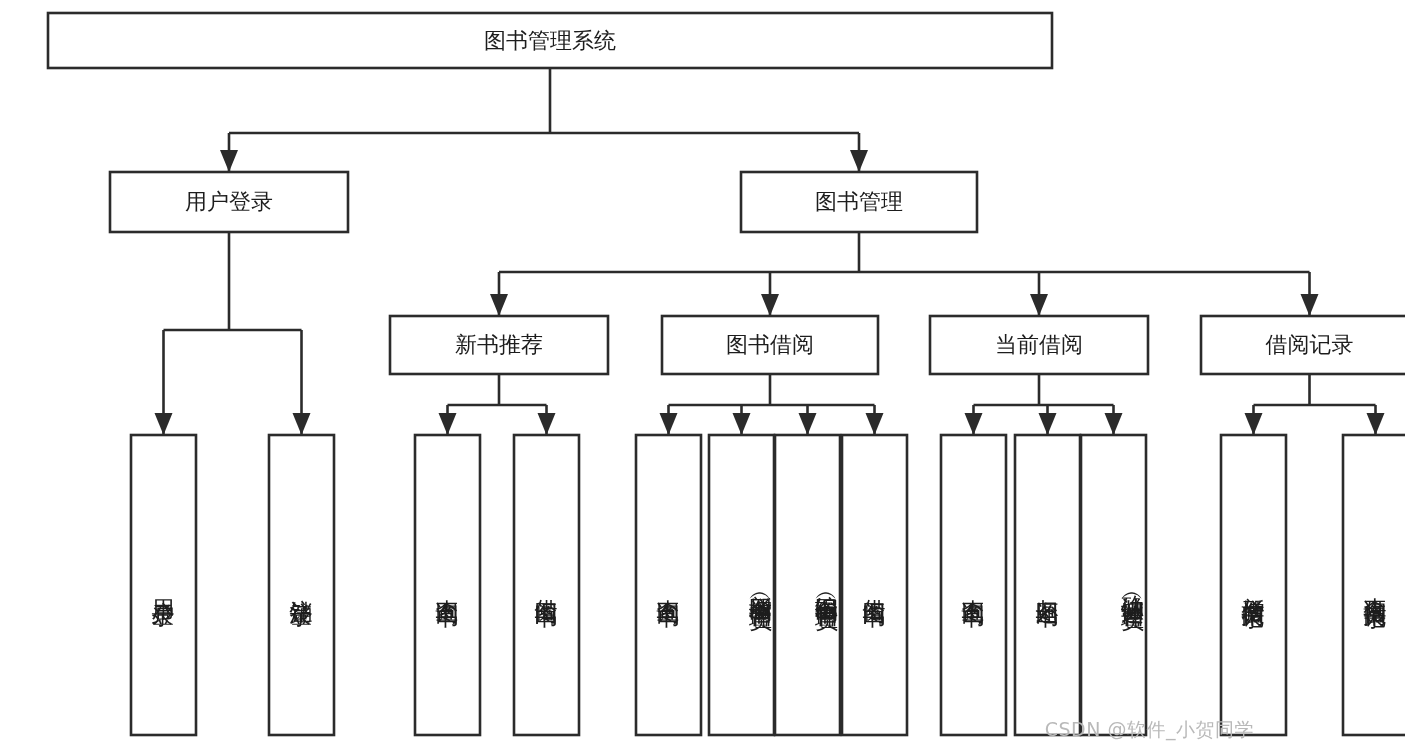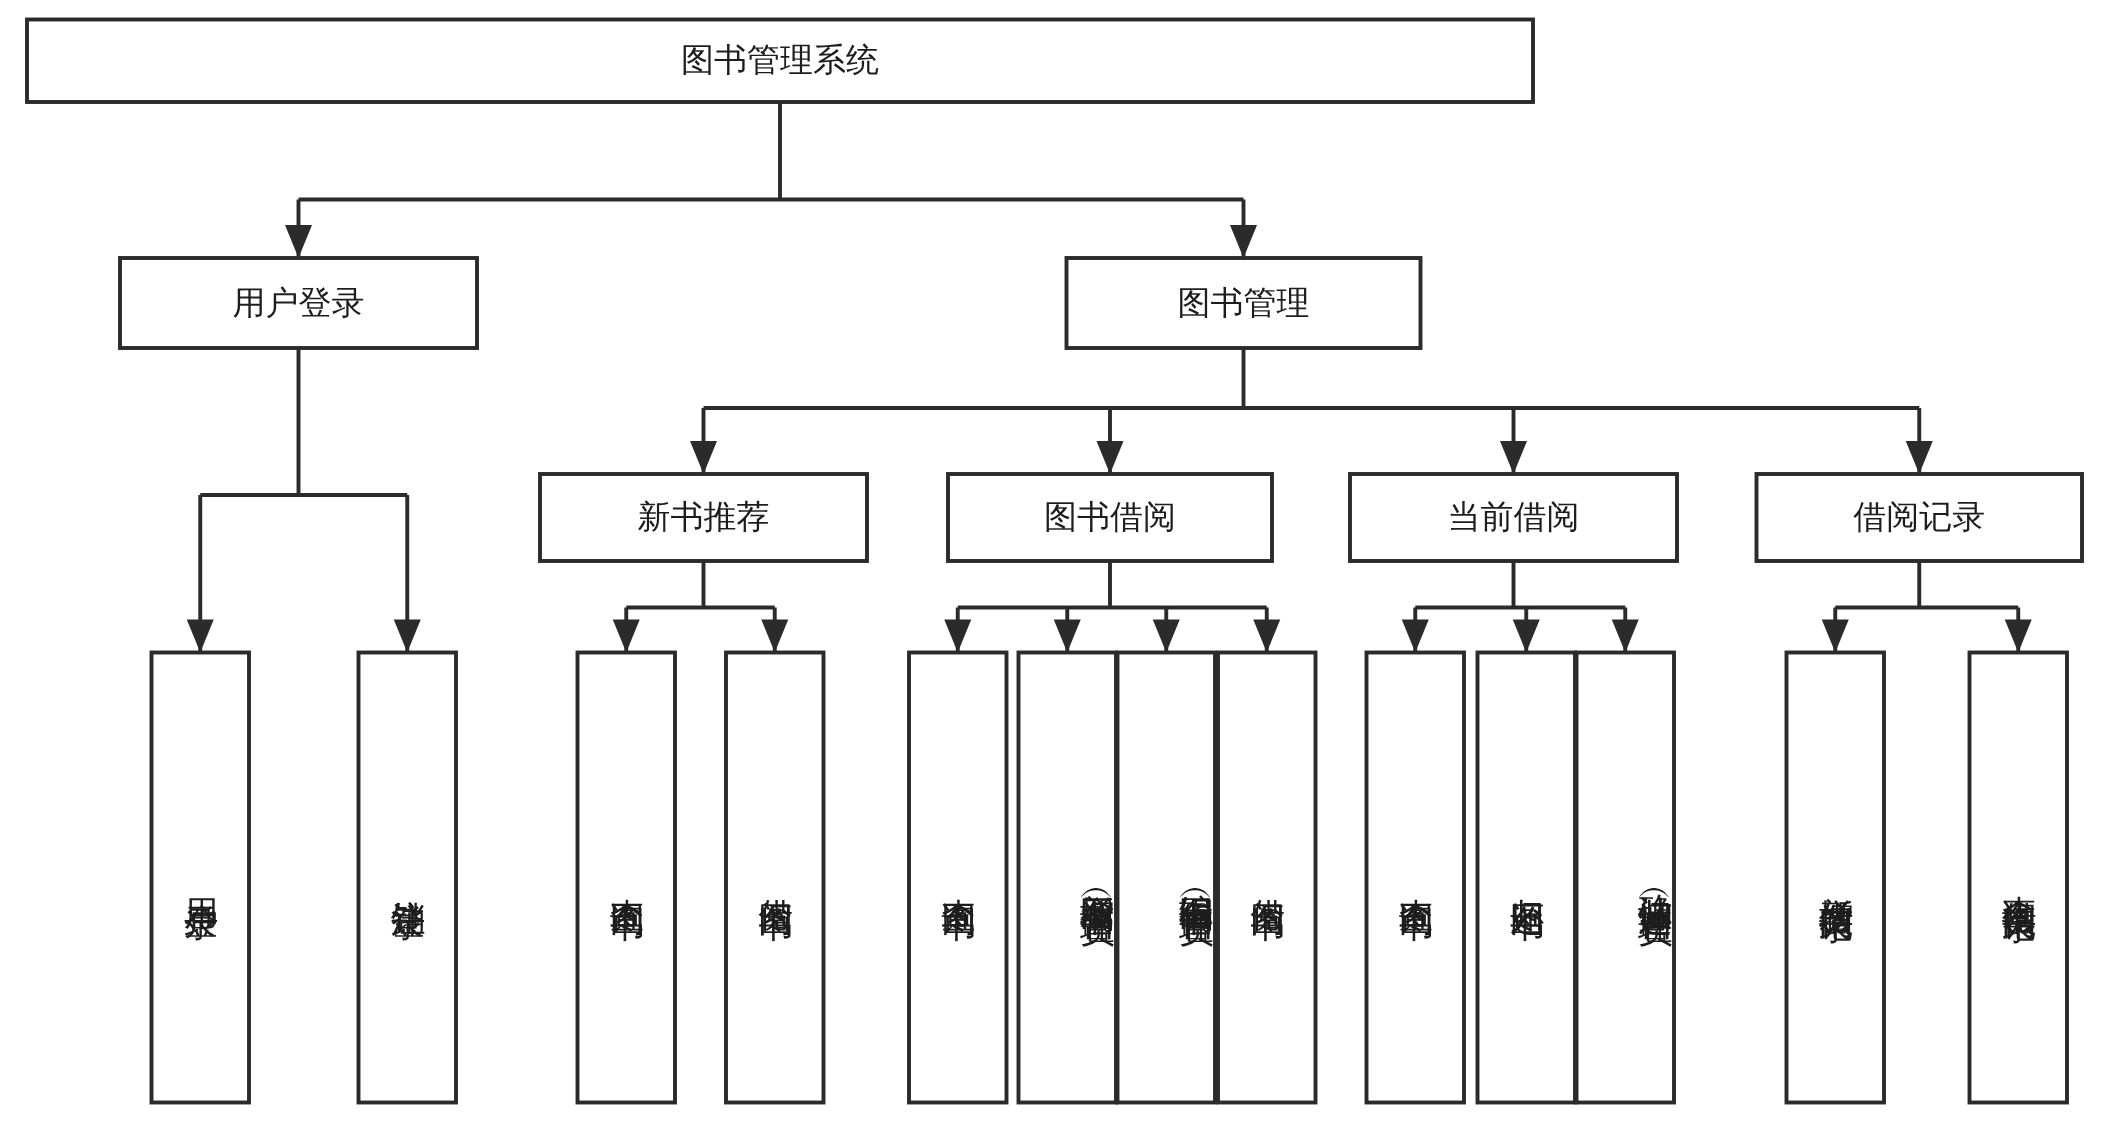--- a/index.html
+++ b/index.html
@@ -11,20 +11,21 @@
     width: 1405px;
     height: 747px;
     font-family: "DejaVu Sans", "Liberation Sans", sans-serif;
     overflow: hidden;
   }
   #diagram-root {
     position: relative;
     width: 1232px;
     height: 747px;
     background: #ffffff;
+    margin-left: 30px;
   }
   svg#flow-svg {
     position: absolute;
     left: 0;
     top: 0;
     width: 1405px;
     height: 747px;
   }
   .node-box {
     fill: #ffffff;
@@ -176,13 +177,14 @@
       <div class="vlabel top" style="left: 679px; top: 441px; width: 65px; height: 290px;">新增图书（管理员）</div>
       <div class="vlabel top" style="left: 745px; top: 441px; width: 65px; height: 290px;">编辑图书（管理员）</div>
       <div class="vlabel center" style="left: 812px; top: 435px; width: 65px; height: 300px;">借阅图书</div>
       <div class="vlabel center" style="left: 911px; top: 435px; width: 65px; height: 300px;">查询图书</div>
       <div class="vlabel center" style="left: 985px; top: 435px; width: 65px; height: 300px;">归还图书</div>
       <div class="vlabel top" style="left: 1051px; top: 441px; width: 65px; height: 290px;">确认归还（管理员）</div>
       <div class="vlabel center" style="left: 1191px; top: 435px; width: 65px; height: 300px;">新增借阅记录</div>
       <div class="vlabel center" style="left: 1313px; top: 435px; width: 65px; height: 300px;">查询借阅记录</div>
     </div>
 
+  <div id="watermark">CSDN @软件_小贺同学</div>
 </div>
 
 </body></html>

